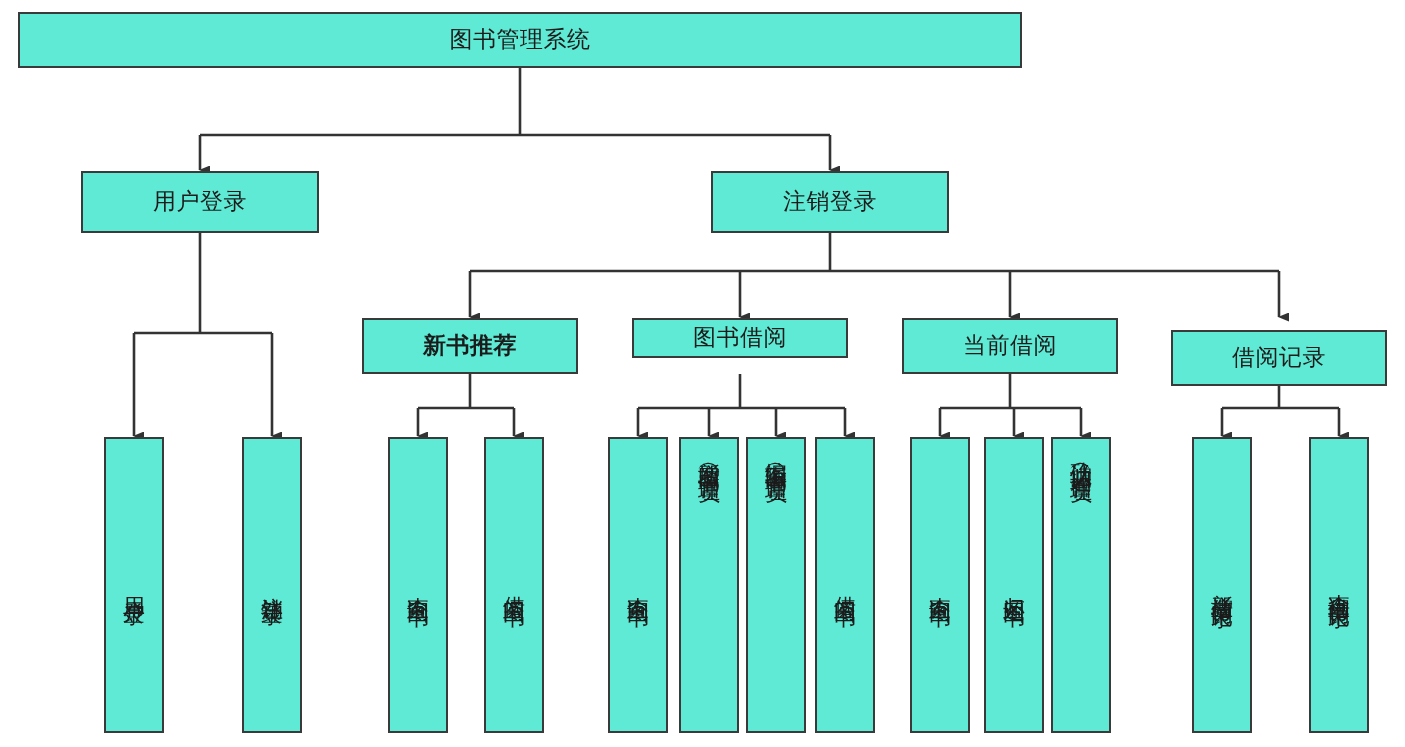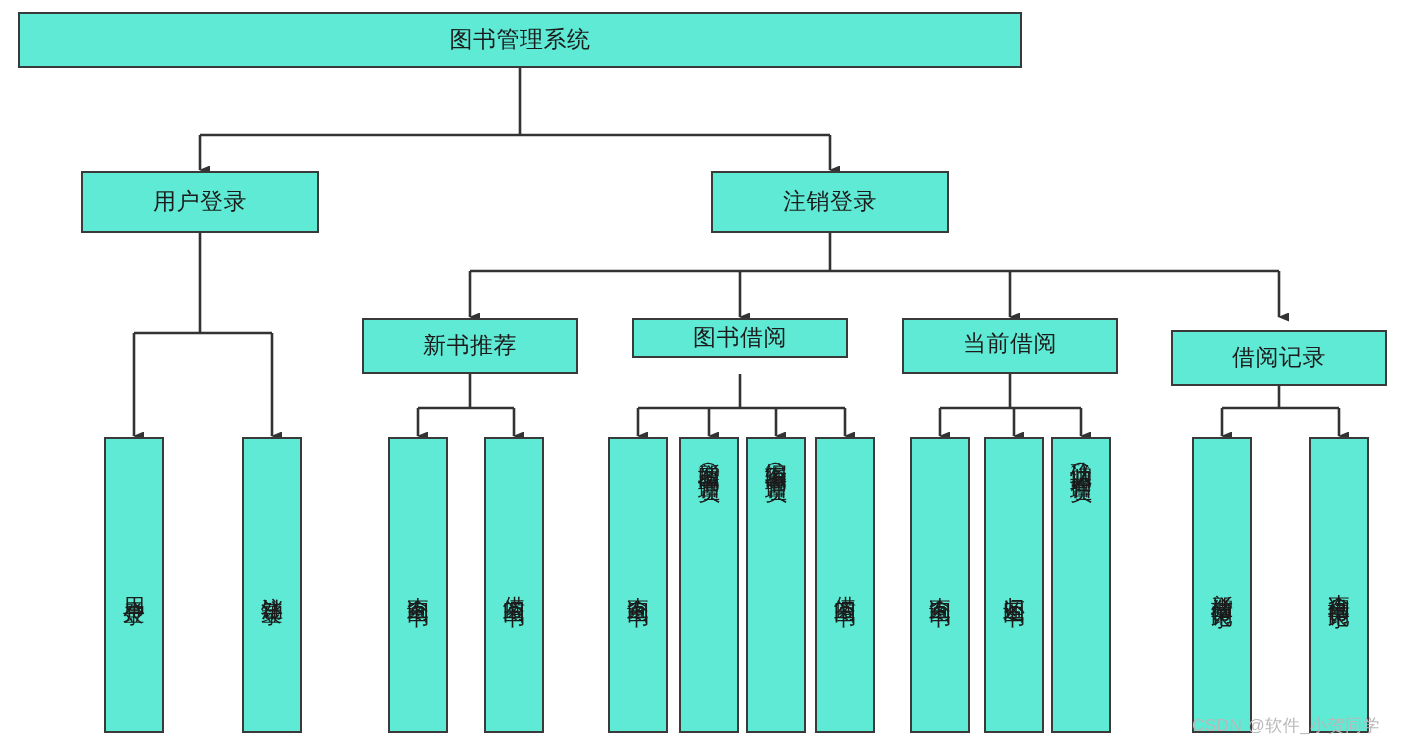--- a/index.html
+++ b/index.html
@@ -123,27 +123,27 @@
   <div id="node-layer">
       <div class="node horizontal" style="left: 18px; top: 12px; width: 1004px; height: 56px;">
         <span class="label">图书管理系统</span>
       </div>
       <div class="node horizontal" style="left: 81px; top: 171px; width: 238px; height: 62px;">
         <span class="label">用户登录</span>
       </div>
       <div class="node horizontal" style="left: 711px; top: 171px; width: 238px; height: 62px;">
         <span class="label">注销登录</span>
       </div>
-      <div class="node horizontal" style="left: 362px; top: 318px; width: 216px; height: 56px;">
+      <div class="node horizontal" style="left: 362px; top: 318px; width: 216px; height: 56px; font-weight: bold;">
         <span class="label">新书推荐</span>
       </div>
       <div class="node horizontal" style="left: 632px; top: 318px; width: 216px; height: 40px;">
         <span class="label">图书借阅</span>
       </div>
-      <div class="node horizontal" style="left: 902px; top: 318px; width: 216px; height: 56px; font-family: Liberation Mono, monospace;">
+      <div class="node horizontal" style="left: 902px; top: 318px; width: 216px; height: 56px;">
         <span class="label">当前借阅</span>
       </div>
       <div class="node horizontal" style="left: 1171px; top: 318px; width: 216px; height: 56px; margin-top: 12px;">
         <span class="label">借阅记录</span>
       </div>
       <div class="node vertical centered" style="left: 104px; top: 437px; width: 60px; height: 296px;">
         <span class="label">用户登录</span>
       </div>
       <div class="node vertical centered" style="left: 242px; top: 437px; width: 60px; height: 296px;">
         <span class="label">注销登录</span>
@@ -176,14 +176,13 @@
         <span class="label">确认归还（管理员）</span>
       </div>
       <div class="node vertical centered" style="left: 1192px; top: 437px; width: 60px; height: 296px;">
         <span class="label">新增借阅记录</span>
       </div>
       <div class="node vertical centered" style="left: 1309px; top: 437px; width: 60px; height: 296px;">
         <span class="label">查询借阅记录</span>
       </div>
     </div>
 
-  <div id="watermark" style="left: 1192px; top: 714px; color: rgb(185, 185, 185);">CSDN @软件_小贺同学</div>
 </div>
 
 </body></html>

